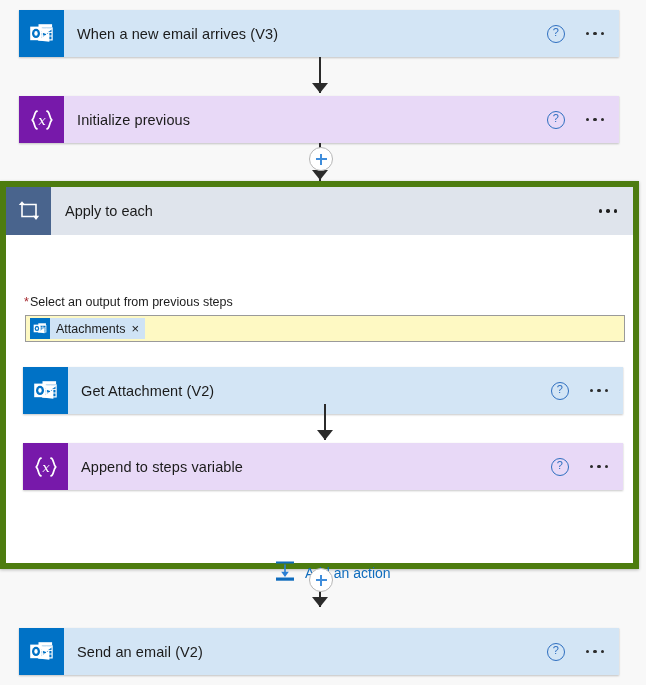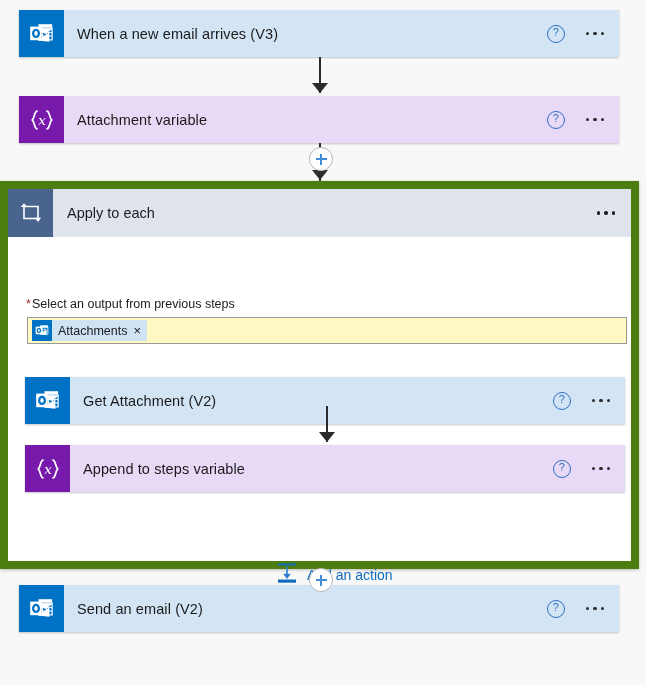--- a/index.html
+++ b/index.html
@@ -138,21 +138,21 @@
   .plus-node .plus-v { height: 11px; width: 1.6px; }
 
   
   .scope {
     position: absolute;
     left: 0px;
     top: 181px;
     width: 639px;
     height: 388px;
     box-sizing: border-box;
-    border: 8px solid #4d7c0f;
+    border: 6px solid #4d7c0f;
     background: #ffffff;
     box-shadow: 0 1px 3px rgba(0,0,0,0.25);
   }
   .scope-header {
     display: flex;
     align-items: stretch;
     height: 48px;
     background: #dfe4ec;
   }
   .scope-header .icon-block {
@@ -303,21 +303,21 @@
     <div class="icon-block">
       <svg width="32" height="24" viewBox="0 0 32 24" aria-hidden="true">
         <g fill="none" stroke="#ffffff" stroke-width="1.7" stroke-linecap="round" stroke-linejoin="round">
           <path d="M11.0 3.2 C8.2 3.2 8.8 10.2 6.2 12.0 C8.8 13.8 8.2 20.8 11.0 20.8"></path>
           <path d="M21.0 3.2 C23.8 3.2 23.2 10.2 25.8 12.0 C23.2 13.8 23.8 20.8 21.0 20.8"></path>
         </g>
         <text x="16" y="17" text-anchor="middle" font-family="'DejaVu Serif',serif" font-style="italic" font-size="13.5" fill="#ffffff">x</text>
       </svg>
     </div>
     <div class="card-body">
-      <div class="card-title">Attachment variable</div>
+      <div class="card-title">Initialize previous</div>
       <div class="card-actions">
         <div class="help-icon">?</div>
         <div class="ellipsis">
           <i></i>
             <i></i>
             <i></i>
         </div>
       </div>
     </div>
   </div>
@@ -373,21 +373,21 @@
               <rect x="1.2" y="4.6" width="11.6" height="13.6" fill="#ffffff"></rect>
               <ellipse cx="7.0" cy="11.4" rx="4.0" ry="4.6" fill="#0072c6"></ellipse>
               <ellipse cx="7.0" cy="11.4" rx="1.7" ry="2.3" fill="#ffffff"></ellipse>
             </svg>
           </span>
           <span class="token-label">Attachments</span>
           <span class="token-x">×</span>
         </span>
       </div>
 
-      <div class="card blue" style="left:17px; top:140px; width:600px;">
+      <div class="card blue" style="left:17px; top:132px; width:600px;">
         <div class="icon-block">
           <svg width="25" height="23" viewBox="0 0 25 23" aria-hidden="true">
             <g fill="#ffffff">
               <rect x="9.5" y="2.2" width="13.6" height="3.0"></rect>
               <rect x="9.5" y="5.9" width="13.6" height="12.0" fill="none" stroke="#ffffff" stroke-width="1.2"></rect>
               <path d="M9.5 6.3 L23.1 6.3 L23.1 7.2 L16.3 12.0 L9.5 7.2 Z"></path>
               <line x1="13.6" y1="6.6" x2="13.6" y2="17.4" stroke="#ffffff" stroke-width="1"></line>
               <line x1="17.6" y1="6.6" x2="17.6" y2="17.4" stroke="#ffffff" stroke-width="1"></line>
               <line x1="9.8" y1="10.4" x2="23.0" y2="10.4" stroke="#ffffff" stroke-width="1"></line>
               <line x1="9.8" y1="14.0" x2="23.0" y2="14.0" stroke="#ffffff" stroke-width="1"></line>
@@ -452,21 +452,21 @@
     </div>
   </div>
 
   <div class="connector" style="top:569px; height:38px;"></div>
   <div class="plus-node" style="left:320px; top:568px;">
     <span class="plus-h"></span>
     <span class="plus-v"></span>
   </div>
   <div class="arrowhead" style="left:320px; top:597px;"></div>
 
-  <div class="card blue" style="left:19px; top:585px; width:600px;">
+  <div class="card blue" style="left:19px; top:628px; width:600px;">
     <div class="icon-block">
       <svg width="25" height="23" viewBox="0 0 25 23" aria-hidden="true">
         <g fill="#ffffff">
           <rect x="9.5" y="2.2" width="13.6" height="3.0"></rect>
           <rect x="9.5" y="5.9" width="13.6" height="12.0" fill="none" stroke="#ffffff" stroke-width="1.2"></rect>
           <path d="M9.5 6.3 L23.1 6.3 L23.1 7.2 L16.3 12.0 L9.5 7.2 Z"></path>
           <line x1="13.6" y1="6.6" x2="13.6" y2="17.4" stroke="#ffffff" stroke-width="1"></line>
           <line x1="17.6" y1="6.6" x2="17.6" y2="17.4" stroke="#ffffff" stroke-width="1"></line>
           <line x1="9.8" y1="10.4" x2="23.0" y2="10.4" stroke="#ffffff" stroke-width="1"></line>
           <line x1="9.8" y1="14.0" x2="23.0" y2="14.0" stroke="#ffffff" stroke-width="1"></line>

